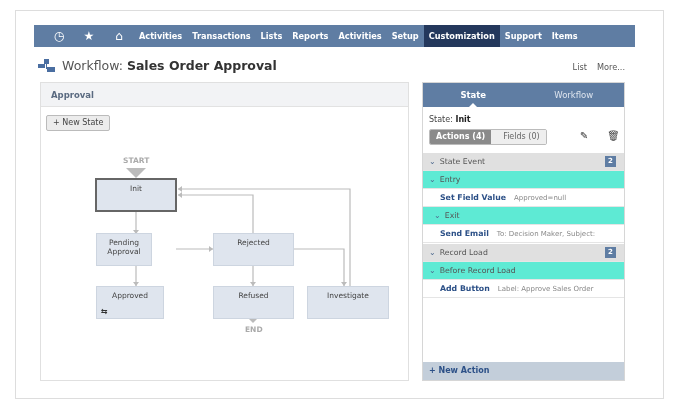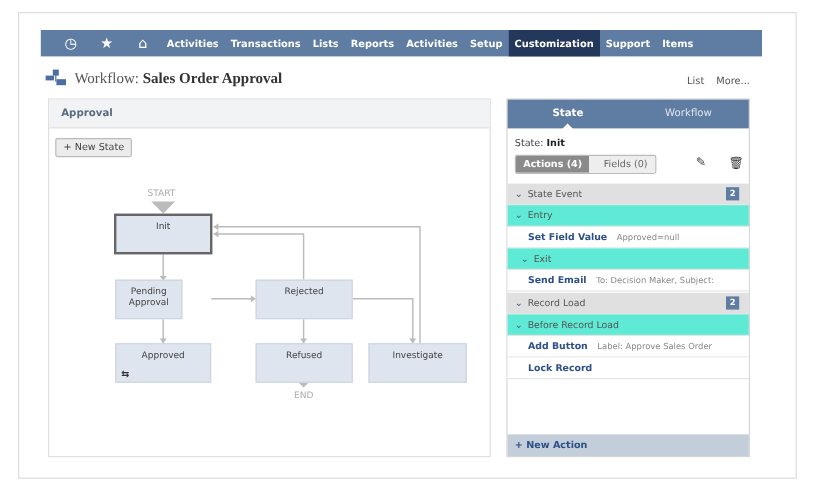--- a/index.html
+++ b/index.html
@@ -4,33 +4,33 @@
 <style>
   * { box-sizing: border-box; margin: 0; padding: 0; }
   html, body { width: 680px; height: 408px; background: #fff; overflow: hidden; }
   body { font-family: "DejaVu Sans", sans-serif; font-size: 8px; color: #333; position: relative; }
   .frame { position: absolute; left: 15px; top: 10px; width: 649px; height: 389px; border: 1px solid #ddd; background: #fff; }
   .topnav { position: absolute; left: 34px; top: 25px; width: 601px; height: 22px; background: #5f7da3; display: flex; align-items: center; }
   .nav-icon { color: #fff; width: 30px; text-align: center; font-size: 12px; line-height: 22px; }
   .nav-icon.first { margin-left: 10px; }
   .nav-item { color: #fff; font-weight: bold; font-size: 8.2px; padding: 0 5px; line-height: 22px; height: 22px; }
   .nav-item.active { background: #24385c; }
-  .title-row { position: absolute; left: 38px; top: 58px; display: flex; align-items: flex-start; font-family: Liberation Serif, serif; }
+  .title-row { position: absolute; left: 38px; top: 58px; display: flex; align-items: flex-end; }
   .wf-icon { width: 18px; height: 14px; position: relative; margin-right: 6px; }
   .wf-icon span { position: absolute; background: #4a6ea1; }
   .title-text { font-size: 12.5px; color: #555; }
   .title-text b { color: #333; }
   .top-links { position: absolute; right: 55px; top: 62px; font-size: 8.2px; color: #555; display: flex; gap: 10px; }
   .workspace { position: absolute; left: 40px; top: 82px; width: 369px; height: 299px; border: 1px solid #e0e0e0; background: #fff; }
   .ws-header { height: 24px; background: #f2f3f5; border-bottom: 1px solid #e2e2e2; font-weight: bold; color: #5a6a80; font-size: 8.5px; line-height: 24px; padding-left: 10px; }
   .new-state-btn { position: absolute; left: 5px; top: 32px; height: 16px; padding: 0 6px; border: 1px solid #bbb; border-radius: 2px; background: #ececec; font-size: 8px; line-height: 14px; color: #444; }
   .diagram { position: absolute; left: 0; top: 0; width: 369px; height: 299px; }
   .node { position: absolute; background: #dfe5ee; border: 1px solid #cdd5e0; font-size: 7.5px; color: #444; text-align: center; padding-top: 4px; }
   .node.sel { border: 2px solid #666; }
-  .lbl-gray { position: absolute; color: #aaa; font-weight: normal; font-size: 7.5px; }
+  .lbl-gray { position: absolute; color: #aaa; font-weight: bold; font-size: 7.5px; }
   .right-panel { position: absolute; left: 422px; top: 82px; width: 203px; height: 299px; border: 1px solid #d6d6d6; background: #fff; }
   .rp-tabs { height: 24px; background: #5f7da3; display: flex; position: relative; }
   .rp-tab { flex: 1; text-align: center; line-height: 24px; color: #fff; font-size: 8.5px; }
   .rp-tab.active { font-weight: bold; }
   .rp-tab.inactive { color: #dde4ee; }
   .caret { position: absolute; left: 45px; bottom: -1px; width: 0; height: 0; border-left: 5px solid transparent; border-right: 5px solid transparent; border-bottom: 5px solid #fff; }
   .state-line { padding: 8px 0 0 6px; font-size: 8px; color: #444; }
   .state-line b { color: #222; }
   .seg { position: absolute; left: 6px; top: 46px; display: flex; border: 1px solid #bbb; border-radius: 2px; overflow: hidden; height: 16px; }
   .seg div { padding: 0 6px; line-height: 14px; font-size: 8px; }
@@ -114,21 +114,21 @@
       <polygon points="85,85 105,85 95,95"></polygon>
 
       <polygon points="205,233 219,233 212,240"></polygon>
     </g>
   </svg>
 
   <div class="lbl-gray" style="left:82px;top:73px;">START</div>
   <div class="node sel" style="left:54px;top:95px;width:82px;height:34px;">Init</div>
   <div class="node" style="left:55px;top:150px;width:56px;height:33px;">Pending Approval</div>
   <div class="node" style="left:172px;top:150px;width:81px;height:33px;">Rejected</div>
-  <div class="node" style="left:55px;top:203px;width:80px;height:33px;">
+  <div class="node" style="left:55px;top:203px;width:68px;height:33px;">
     <span>Approved</span>
     <span style="position:absolute;left:4px;bottom:2px;font-size:8px;color:#333;font-weight:bold;">⇆</span>
   </div>
   <div class="node" style="left:172px;top:203px;width:81px;height:33px;">Refused</div>
   <div class="node" style="left:266px;top:203px;width:82px;height:33px;">Investigate</div>
   <div class="lbl-gray" style="left:204px;top:242px;">END</div>
 </div>
 
 <div class="right-panel">
   <div class="rp-tabs">
@@ -163,18 +163,15 @@
   <div class="sec-row lvl1" style="top:161px;">
     <span class="chev">⌄</span><span>Record Load</span>
     <div class="badge">2</div>
   </div>
   <div class="sec-row lvl2" style="top:179px;">
     <span class="chev">⌄</span><span>Before Record Load</span>
   </div>
   <div class="sec-row item" style="top:197px;">
     <span class="act">Add Button</span><span class="act-desc">Label: Approve Sales Order</span>
   </div>
-  <div class="sec-row item" style="top:215px;">
-    <span class="act">Lock Record</span>
-  </div>
 
   <div class="new-action">+ New Action</div>
 </div>
 
 </body></html>

